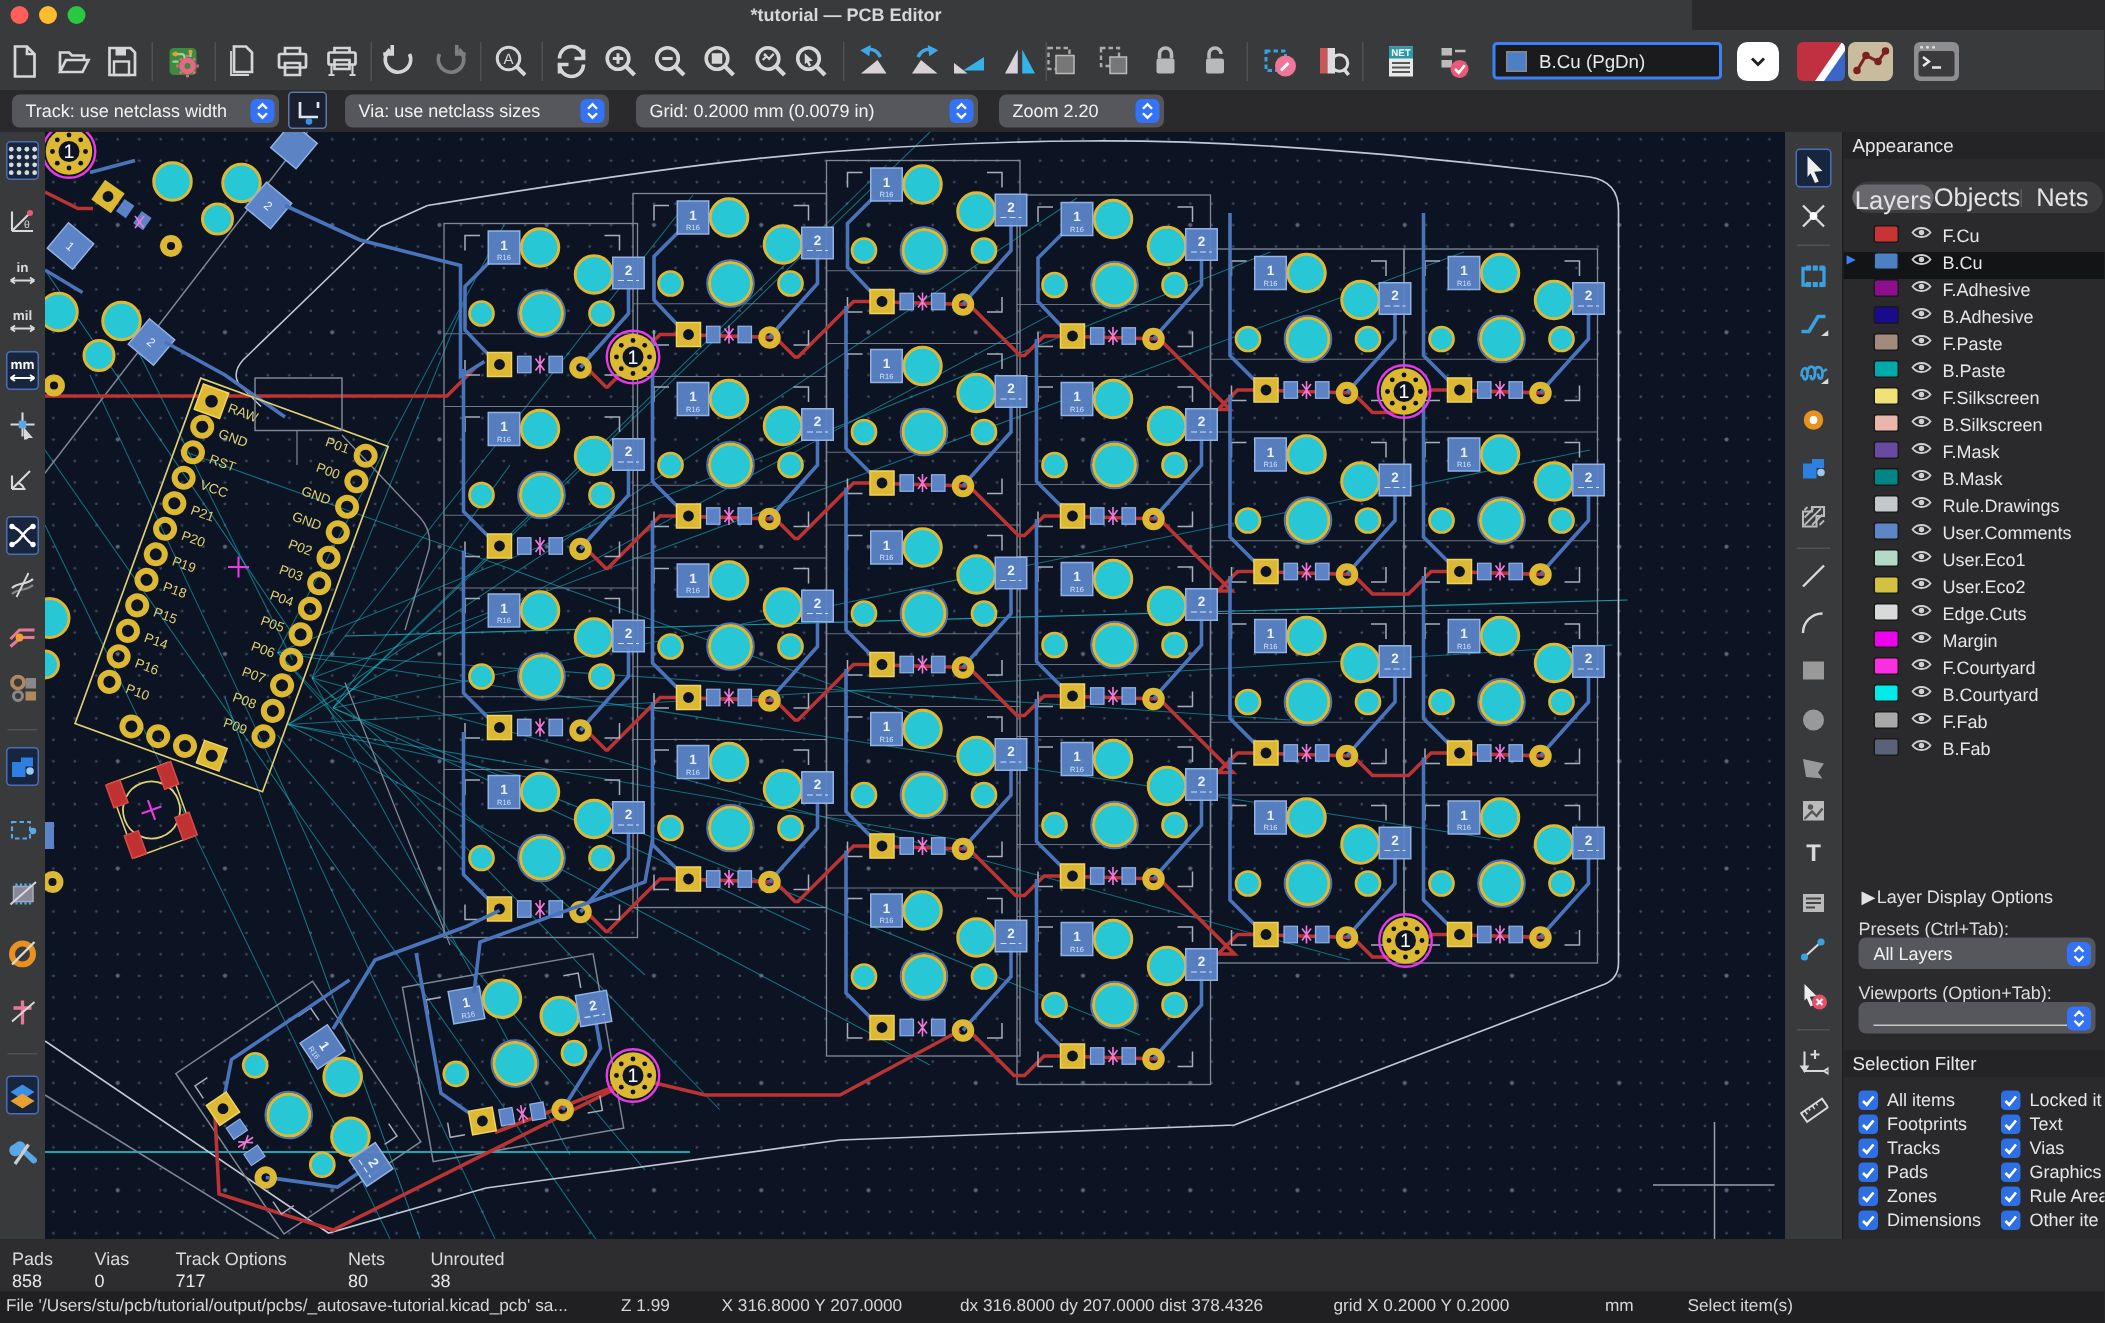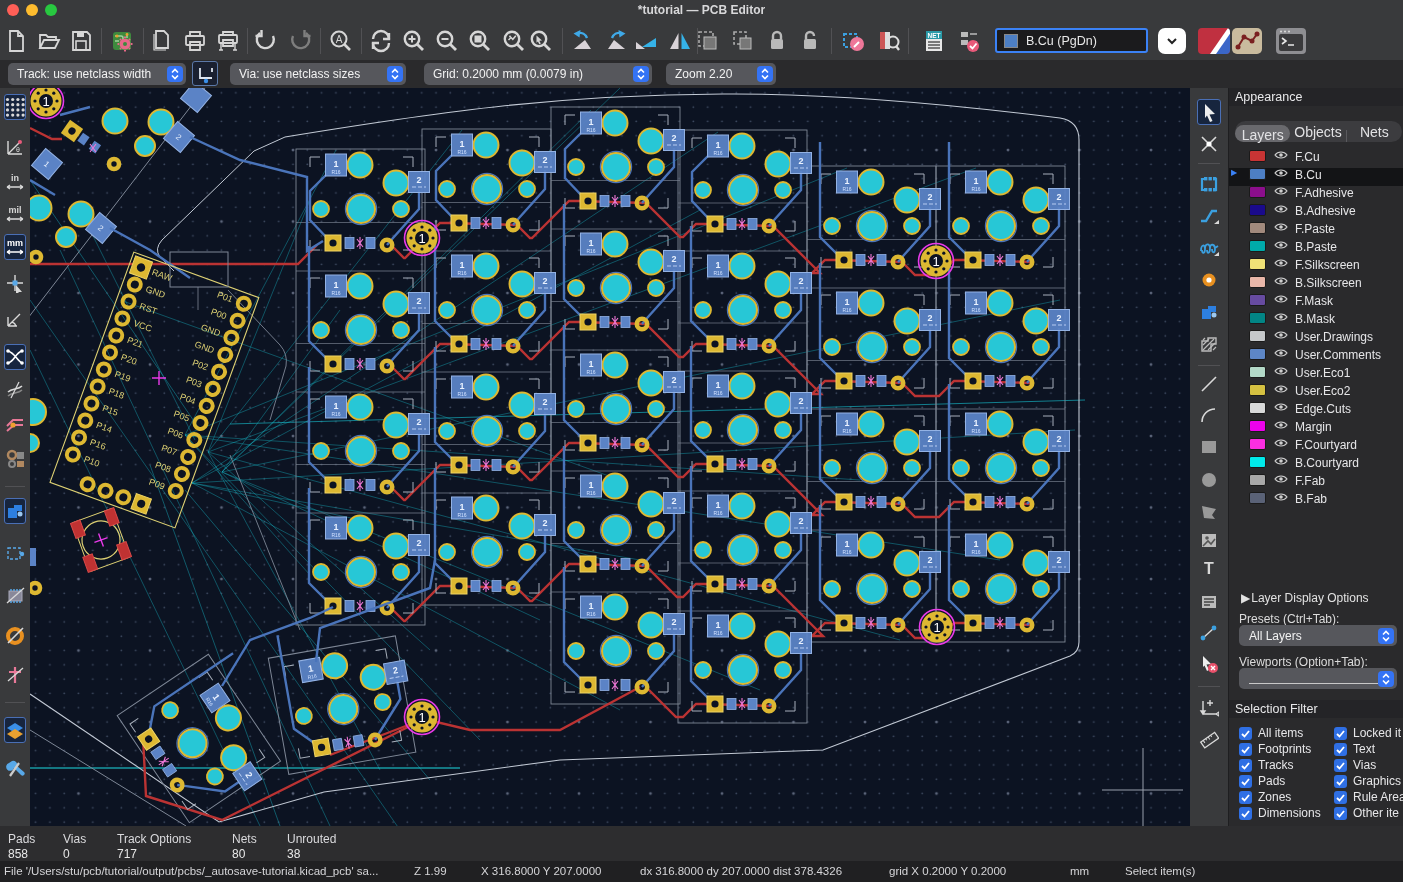--- a/index.html
+++ b/index.html
@@ -1,33 +1,33 @@
 <!DOCTYPE html>
 <html><head><meta charset="utf-8"><style>
 *{margin:0;padding:0;box-sizing:border-box}
 body{width:1403px;height:882px;font-family:"Liberation Sans",sans-serif;background:#2a2a2c;overflow:hidden;position:relative}
-.titlebar{position:absolute;left:0;top:0;width:1403px;height:20px;background:#393a3c}
+.titlebar{position:absolute;left:0;top:0;width:1128px;height:20px;background:#393a3c}
 .tl{position:absolute;top:4px;width:12px;height:12px;border-radius:6px}
 .title{position:absolute;top:3px;width:100%;text-align:center;font-size:12px;font-weight:bold;color:#d8d8da}
 .toolbar{position:absolute;left:0;top:20px;width:1403px;height:40px;background:#393a3c}
 .ic{position:absolute}
 .sep{position:absolute;top:8px;width:1px;height:26px;background:#515154}
 .row2{position:absolute;left:0;top:60px;width:1403px;height:28px;background:#2a2a2c}
 .pop{position:absolute;top:3px;height:22px;background:#56575c;border-radius:5px;color:#f2f2f2;font-size:12px;display:flex;align-items:center;justify-content:space-between;padding-left:9px}
 .pop .step,.ppop .step{width:16px;height:16px;background:#3473f5;border-radius:4px;margin-right:3px;display:flex;align-items:center;justify-content:center}
 .lefttb{position:absolute;left:0;top:88px;width:30px;height:738px;background:#393a3c}
 .lic{position:absolute;left:4px;width:22px;height:26px;display:flex;align-items:center;justify-content:center}
 .lic.sel{background:#17253e;border:1px solid #4a6fb5;border-radius:3px}
 .righttb{position:absolute;left:1190px;top:88px;width:38px;height:738px;background:#393a3c}
 .ric{position:absolute;left:7px;width:24px;height:26px;display:flex;align-items:center;justify-content:center}
 .ric.sel{background:#17253e;border:1px solid #4a6fb5;border-radius:3px}
 .canvas{position:absolute;left:30px;top:88px}
 .panel{position:absolute;left:1228px;top:88px;width:175px;height:738px;background:#2a2a2c;border-left:1px solid #1e1e20}
 .phead{position:absolute;left:0;width:175px;height:18px;background:#242427;color:#e8e8ea;font-size:12.5px;padding:2px 0 0 6px}
-.tabs{position:absolute;left:6px;top:33px;width:167px;height:21px;display:flex;align-items:flex-end;background:#3c3c3f;border-radius:11px;color:#e2e2e4;font-size:14px}
+.tabs{position:absolute;left:6px;top:33px;width:167px;height:21px;display:flex;align-items:center;background:#3c3c3f;border-radius:11px;color:#e2e2e4;font-size:17px}
 .tab{padding:2px 0;border-radius:11px;flex:1;text-align:center}
 .tabsep{width:1px;height:12px;background:#5a5a5e}
 .tab.sel{background:#69696d;height:17px;line-height:17px;padding:2px 0}
 .lrow{position:absolute;left:4px;width:171px;height:18px;display:flex;align-items:flex-start;color:#e6e6e8;font-size:12px}
 .lrow.lsel{background:#131416;left:0;width:175px;padding-left:4px}
 .larr{position:absolute;left:2px;color:#3b82f6;font-size:8px}
 .sw{width:17px;height:12px;border-radius:2px;margin-left:16px;border:1px solid #1a1a1a}
 .eye{margin-left:8px;display:flex}
 .lname{margin-left:7px}
 .ldo{position:absolute;left:12px;top:503px;color:#e2e2e2;font-size:12px}
@@ -1035,21 +1035,21 @@
       <span class="lname">B.Mask</span>
     </div>
     <div class="lrow" style="top:242px">
       <span class="sw" style="background:#c5c8ca"></span>
       <span class="eye">
         <svg width="14" height="10" viewBox="0 0 14 10">
           <path d="M1 5 C4 1 10 1 13 5 C10 9 4 9 1 5 z" fill="none" stroke="#cfcfcf" stroke-width="1.2"></path>
           <circle cx="7" cy="5" r="1.8" fill="#cfcfcf"></circle>
         </svg>
       </span>
-      <span class="lname">User.Drawings</span>
+      <span class="lname">Rule.Drawings</span>
     </div>
     <div class="lrow" style="top:260px">
       <span class="sw" style="background:#5d86c6"></span>
       <span class="eye">
         <svg width="14" height="10" viewBox="0 0 14 10">
           <path d="M1 5 C4 1 10 1 13 5 C10 9 4 9 1 5 z" fill="none" stroke="#cfcfcf" stroke-width="1.2"></path>
           <circle cx="7" cy="5" r="1.8" fill="#cfcfcf"></circle>
         </svg>
       </span>
       <span class="lname">User.Comments</span>

